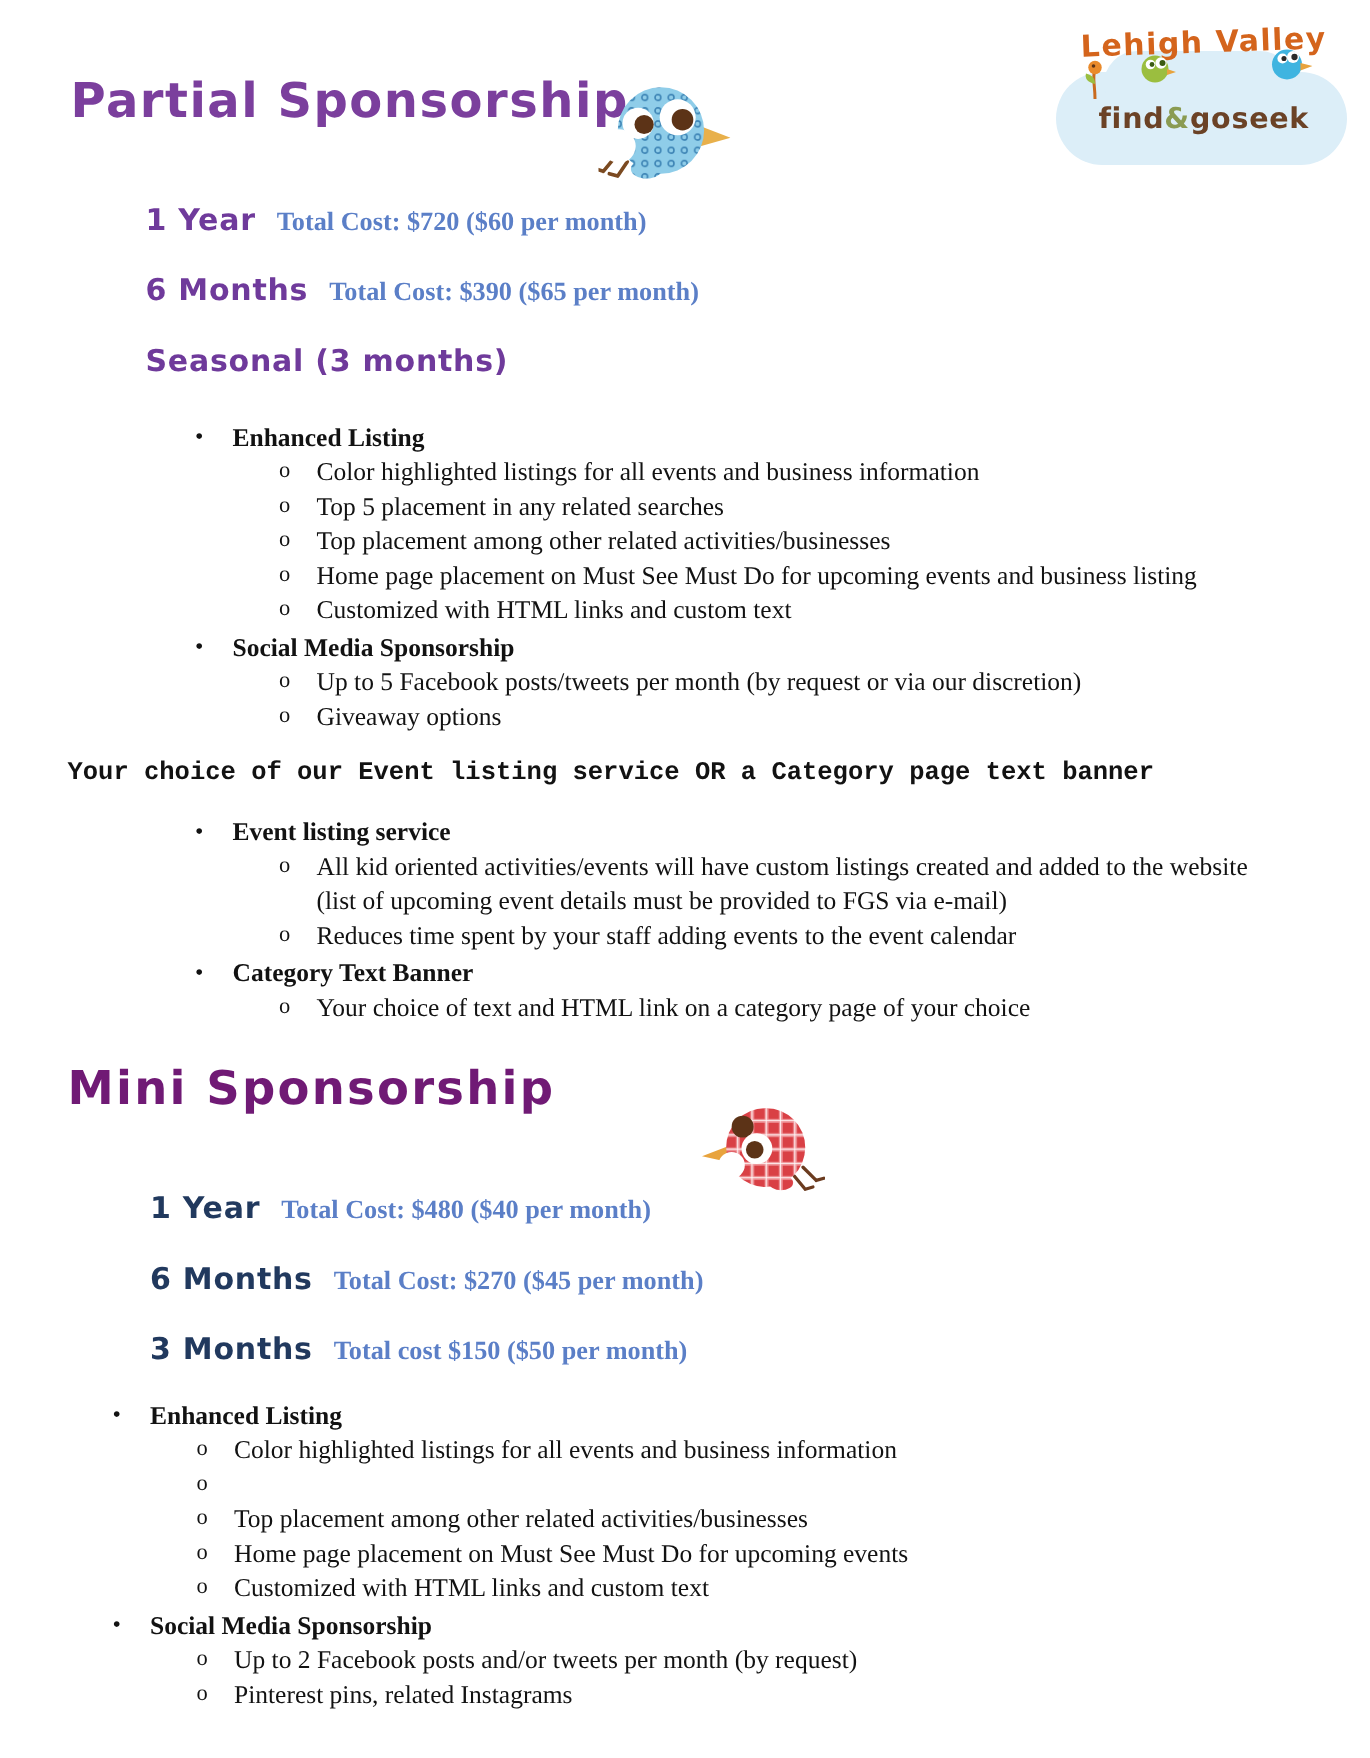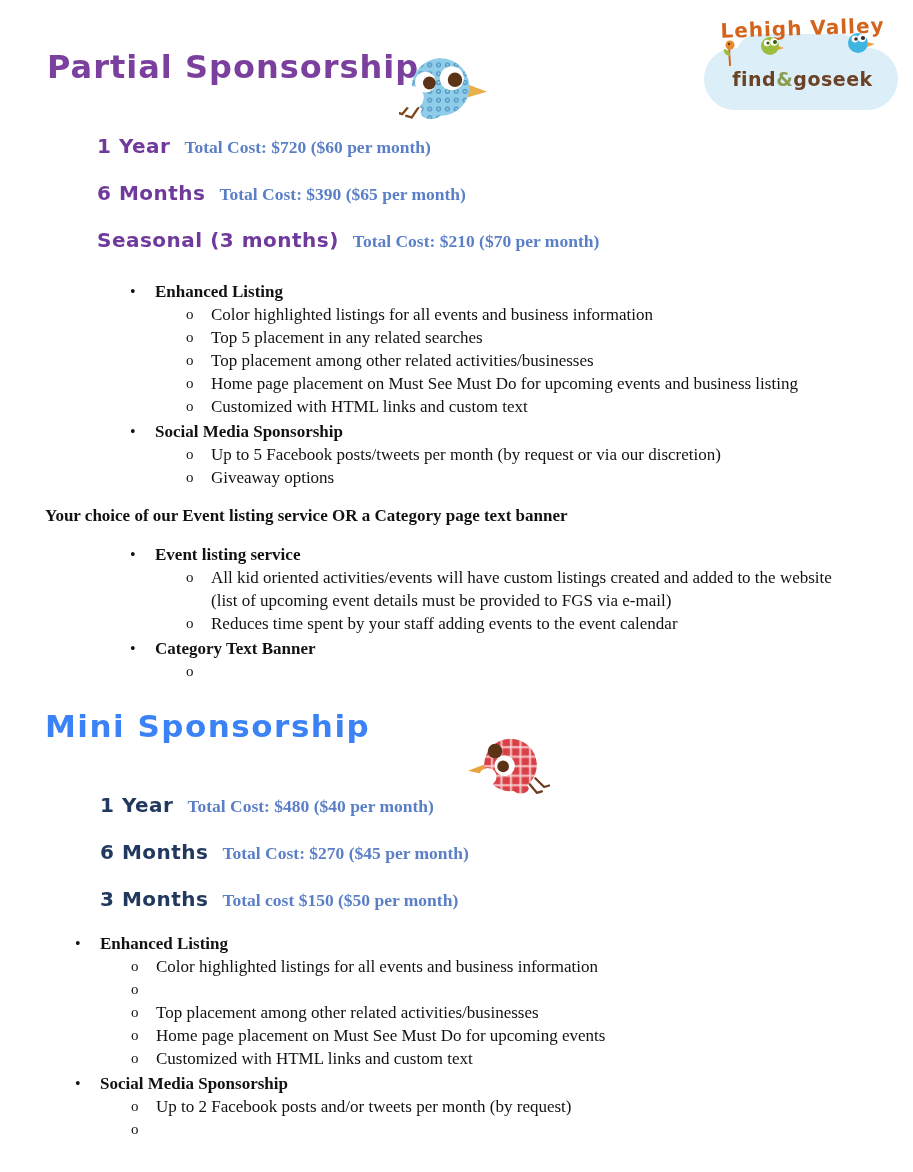--- a/index.html
+++ b/index.html
@@ -8,21 +8,21 @@
     font-family:"Liberation Serif", serif; color:#121212; overflow:hidden;
   }
   .hand { font-family:"DejaVu Sans", sans-serif; font-weight:700; }
 
   
   .partial-header { position:absolute; top:48px; left:47px; width:560px; }
   .partial-title  { font-size:32px; letter-spacing:1px; color:#7B3F9D; white-space:nowrap;margin-top:42px; }
   .blue-bird      { position:absolute; left:352px; top:2px; }
 
   .mini-header { position:absolute; top:708px; left:45px; width:560px; }
-  .mini-title  { font-size:31px; letter-spacing:1.5px; color:#3b82f6; white-space:nowrap; }
+  .mini-title  { font-size:31px; letter-spacing:1.5px; color:#701a75; white-space:nowrap; }
   .red-bird    { position:absolute; left:423px; top:22px; }
 
   
   .logo { position:absolute; top:12px; right:8px; width:205px; height:104px; }
   .cloud1 { position:absolute; left:4px; top:36px; width:194px; height:62px; background:#DCEEF8; border-radius:34px; }
   .cloud2 { position:absolute; left:36px; top:22px; width:126px; height:44px; background:#DCEEF8; border-radius:26px; }
   .logo-title {
     position:absolute; left:0; top:4px; width:100%; text-align:center;
     color:#D4641C; font-size:20px; letter-spacing:1px; transform:rotate(-2deg);
   }
@@ -53,21 +53,21 @@
   .row { display:flex; }
   .l1 .b { width:25px; font-size:16px; }
   .l2 .b { width:25px; font-size:15px; }
   .l1 .txt { font-weight:700; }
   .l2 .txt { max-width:648px; }
   .partial-features .l1 { padding-left:130px; }
   .partial-features .l2 { padding-left:186px; }
   .mini-features .l1 { padding-left:75px; }
   .mini-features .l2 { padding-left:131px; }
   .gap-sm { margin-top:2px; }
-  .choice-note { margin-top:15px; padding-left:45px; font-weight:700; font-size:17px; }
+  .choice-note { margin-top:15px; padding-left:45px; font-weight:700; font-size:17px;font-family:Liberation Mono, monospace; }
   .after-note { margin-top:16px; }
 </style>
 </head>
 <body>
 
 <div class="page">
 
   <div class="partial-header">
     <span class="hand partial-title">Partial Sponsorship</span>
     <svg class="blue-bird" width="88" height="74" viewBox="0 0 110 88">
@@ -123,21 +123,20 @@
     <div class="plan-row">
       <span class="hand plan-term">1 Year</span>
       <span class="plan-cost">Total Cost: $720 ($60 per month)</span>
     </div>
     <div class="plan-row">
       <span class="hand plan-term">6 Months</span>
       <span class="plan-cost">Total Cost: $390 ($65 per month)</span>
     </div>
     <div class="plan-row">
       <span class="hand plan-term">Seasonal (3 months)</span>
-      <span class="plan-cost">Total Cost: $210 ($70 per month)</span>
     </div>
   </div>
 
   <div class="features partial-features">
 
     <div class="row l1">
       <span class="b">•</span>
       <span class="txt">Enhanced Listing</span>
     </div>
     <div class="row l2">
@@ -188,20 +187,21 @@
       <span class="b">o</span>
       <span class="txt">Reduces time spent by your staff adding events to the event calendar</span>
     </div>
 
     <div class="row l1 gap-sm">
       <span class="b">•</span>
       <span class="txt">Category Text Banner</span>
     </div>
     <div class="row l2">
       <span class="b">o</span>
+      <span class="txt">Your choice of text and HTML link on a category page of your choice</span>
     </div>
   </div>
 
   <div class="mini-header">
     <span class="hand mini-title">Mini Sponsorship</span>
     <svg class="red-bird" width="82" height="70" viewBox="0 0 112 88">
       <defs>
         <pattern id="plaid" width="13" height="13" patternUnits="userSpaceOnUse">
           <rect width="13" height="13" fill="#D94045"></rect>
           <rect y="5" width="13" height="3.5" fill="#F2A0A5" opacity="0.85"></rect>
@@ -266,16 +266,17 @@
     <div class="row l1 gap-sm">
       <span class="b">•</span>
       <span class="txt">Social Media Sponsorship</span>
     </div>
     <div class="row l2">
       <span class="b">o</span>
       <span class="txt">Up to 2 Facebook posts and/or tweets per month (by request)</span>
     </div>
     <div class="row l2">
       <span class="b">o</span>
+      <span class="txt">Pinterest pins, related Instagrams</span>
     </div>
   </div>
 
 </div>
 
 </body></html>

